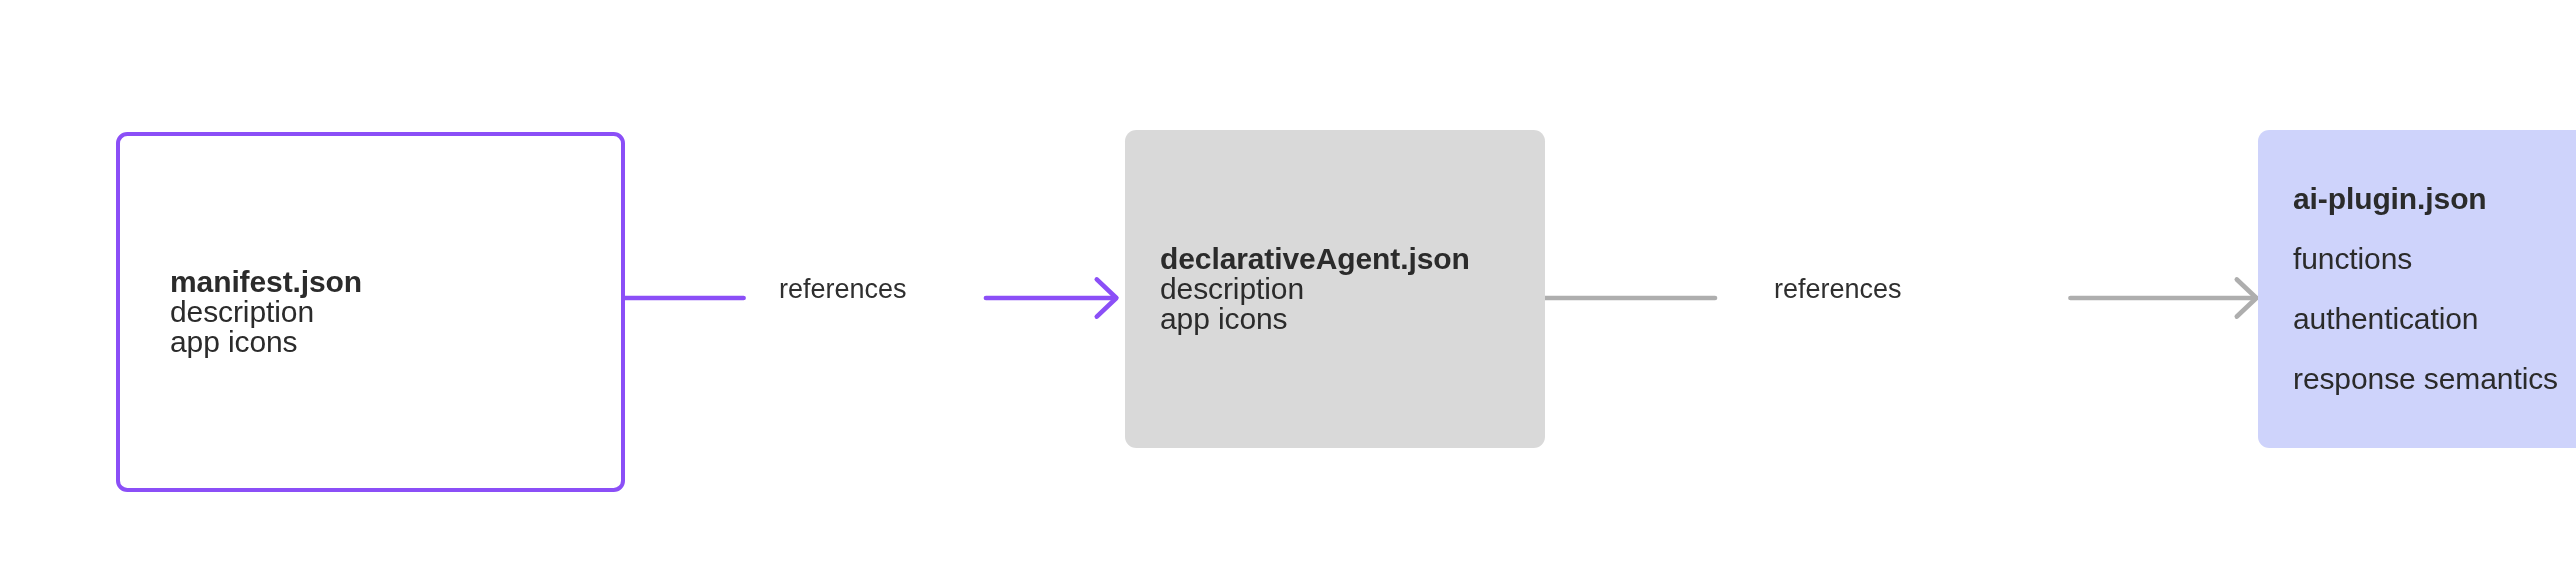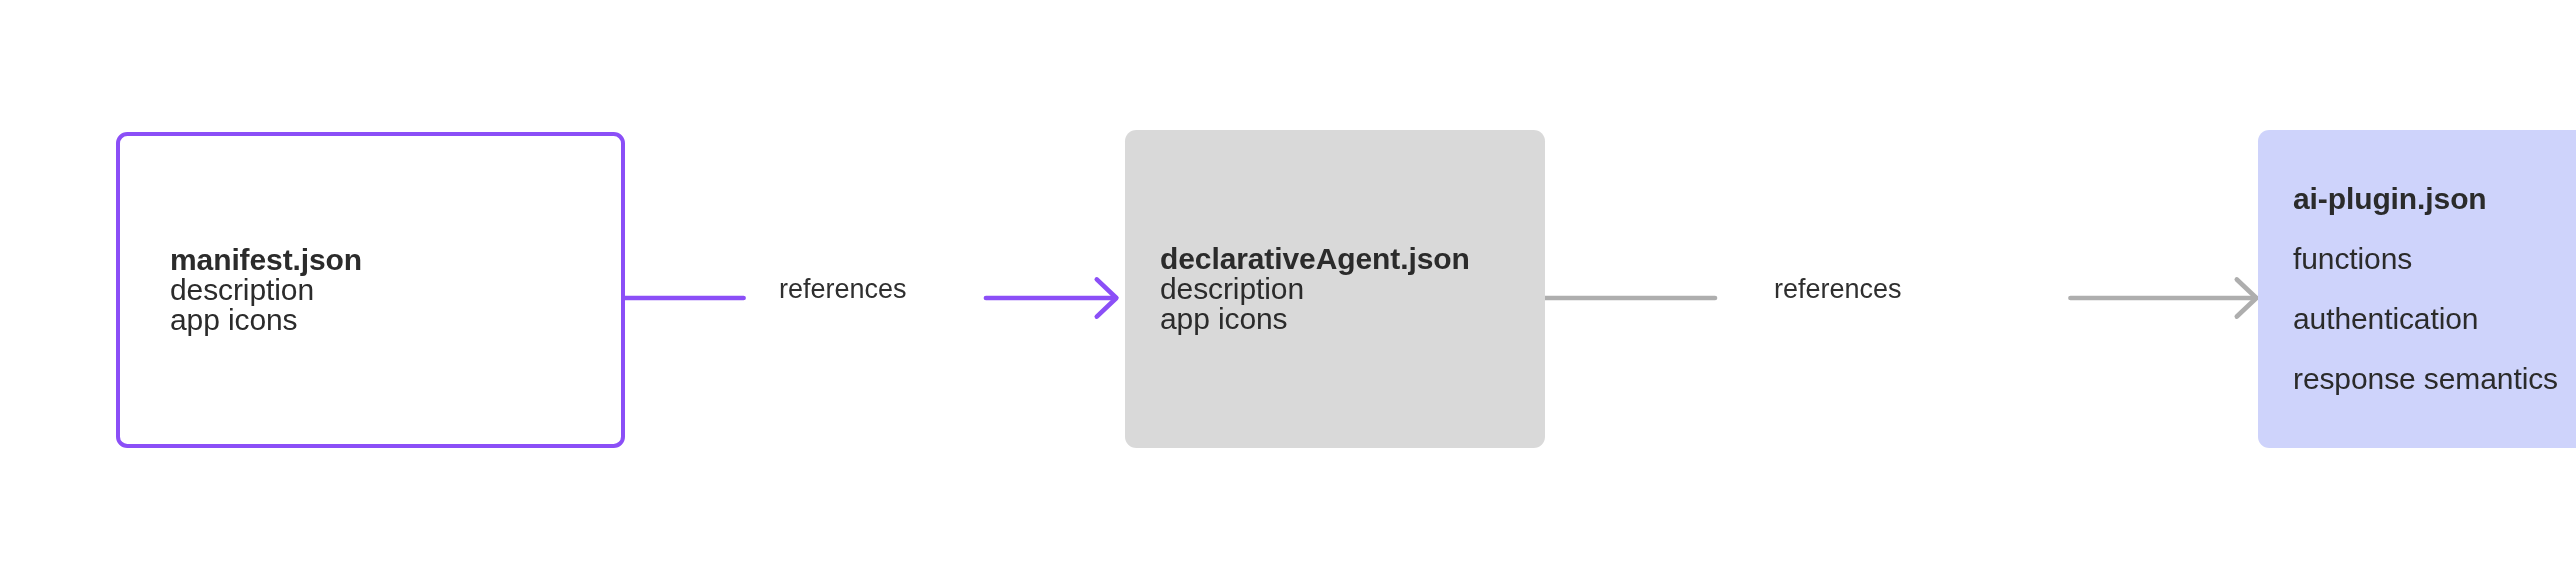--- a/index.html
+++ b/index.html
@@ -54,21 +54,21 @@
     white-space: nowrap;
   }
   .node-lines > * + * {
   }
 
   
   #node-manifest {
     left: 116px;
     top: 132px;
     width: 509px;
-    height: 316px;
+    height: 360px;
     background: #ffffff;
     border: 4.1px solid #8b4ff7;
     padding: 0 0 0 50px;
     color: #2b2b2b;
   }
 
   
   #node-declarative-agent {
     left: 1125px;
     top: 130px;

